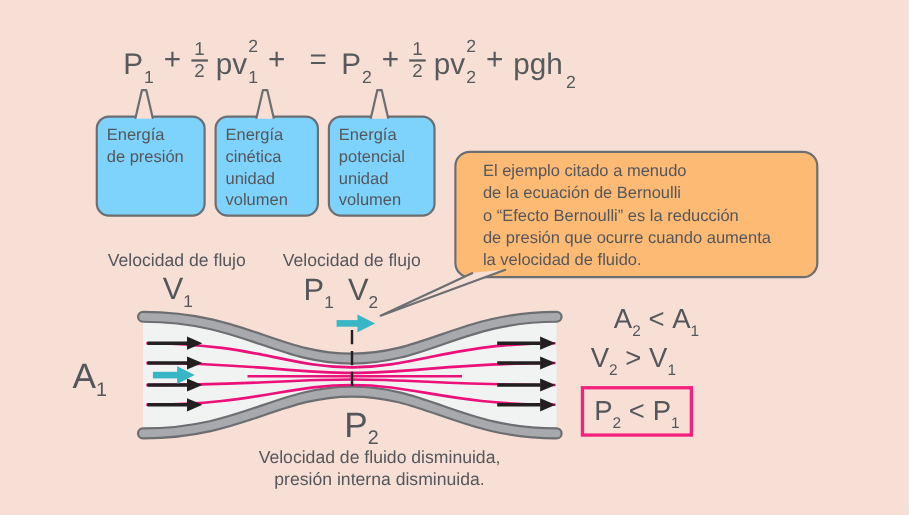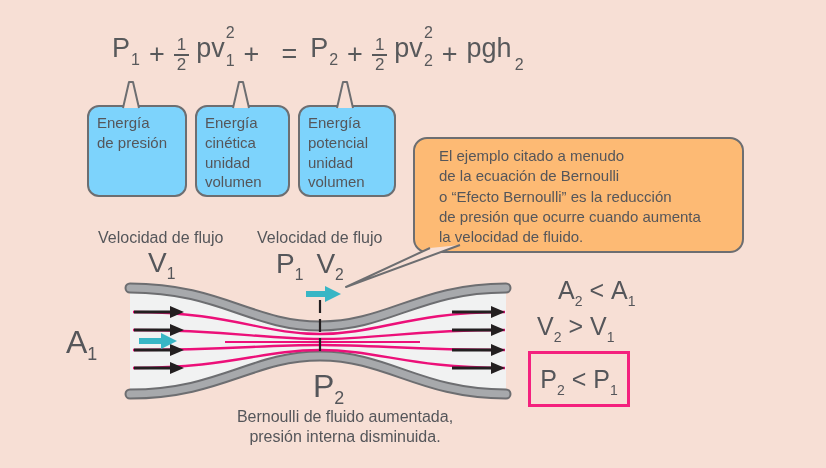--- a/index.html
+++ b/index.html
@@ -11,21 +11,21 @@
     color:#58595b;
     overflow:hidden;
   }
   
   .equation{
     position:absolute;left:112px;top:26px;
     display:flex;align-items:flex-start;
     font-size:27px;line-height:33px;color:#58595b;
     white-space:nowrap;
   }
-  .equation .term{margin-top:6px;}
+  .equation .term{margin-top:16px;}
   .equation .op{margin:12px 9px 0 9px;}
   .equation .eq{margin:12px 13px 0 13px;}
   .equation sub{
     font-size:16px;line-height:16px;vertical-align:baseline;
     display:inline-block;transform:translateY(8px);margin-left:1px;
   }
   .equation sub.lowsub{transform:translateY(13px);margin-left:3px;}
   .frac{
     display:flex;flex-direction:column;align-items:center;
     font-size:17px;line-height:18px;margin:10px 7px 0 0;
@@ -62,21 +62,21 @@
     text-align:center;font-size:16px;line-height:1.22;
     color:#55565a;white-space:pre-line;
   }
   .rel{position:absolute;font-size:25px;color:#55565a;white-space:nowrap;}
   .rel .rop{margin:0 7px;}
   .rel sub{
     font-size:14px;line-height:1;vertical-align:baseline;
     display:inline-block;transform:translateY(7px);
   }
   .pinkbox{
-    position:absolute;left:528px;top:351px;width:102px;height:56px;
+    position:absolute;left:528px;top:351px;width:102px;height:46px;
     border:3px solid #f4217e;box-sizing:border-box;
     display:flex;align-items:center;justify-content:center;
   }
   svg{position:absolute;left:0;top:0;}
 </style>
 </head>
 <body>
 
 <div class="stage">
 
@@ -189,16 +189,16 @@
   </div>
   <div class="lbl huge" style="left:66px;top:324px;"><span>A</span><sub>1</sub></div>
   <div class="lbl huge" style="left:313px;top:368px;"><span>P</span><sub>2</sub></div>
 
   <div class="rel" style="left:558px;top:276px;text-align:right;"><span>A</span><sub>2</sub><span class="rop">&lt;</span><span>A</span><sub>1</sub></div>
   <div class="rel" style="left:537px;top:312px;text-align:center;"><span>V</span><sub>2</sub><span class="rop">&gt;</span><span>V</span><sub>1</sub></div>
   <div class="pinkbox">
     <div class="rel" style="position:static;"><span>P</span><sub>2</sub><span class="rop">&lt;</span><span>P</span><sub>1</sub></div>
   </div>
 
-  <div class="caption">Bernoulli de fluido aumentada,
+  <div class="caption">Velocidad de fluido disminuida,
 presión interna disminuida.</div>
 
 </div>
 
 </body></html>

